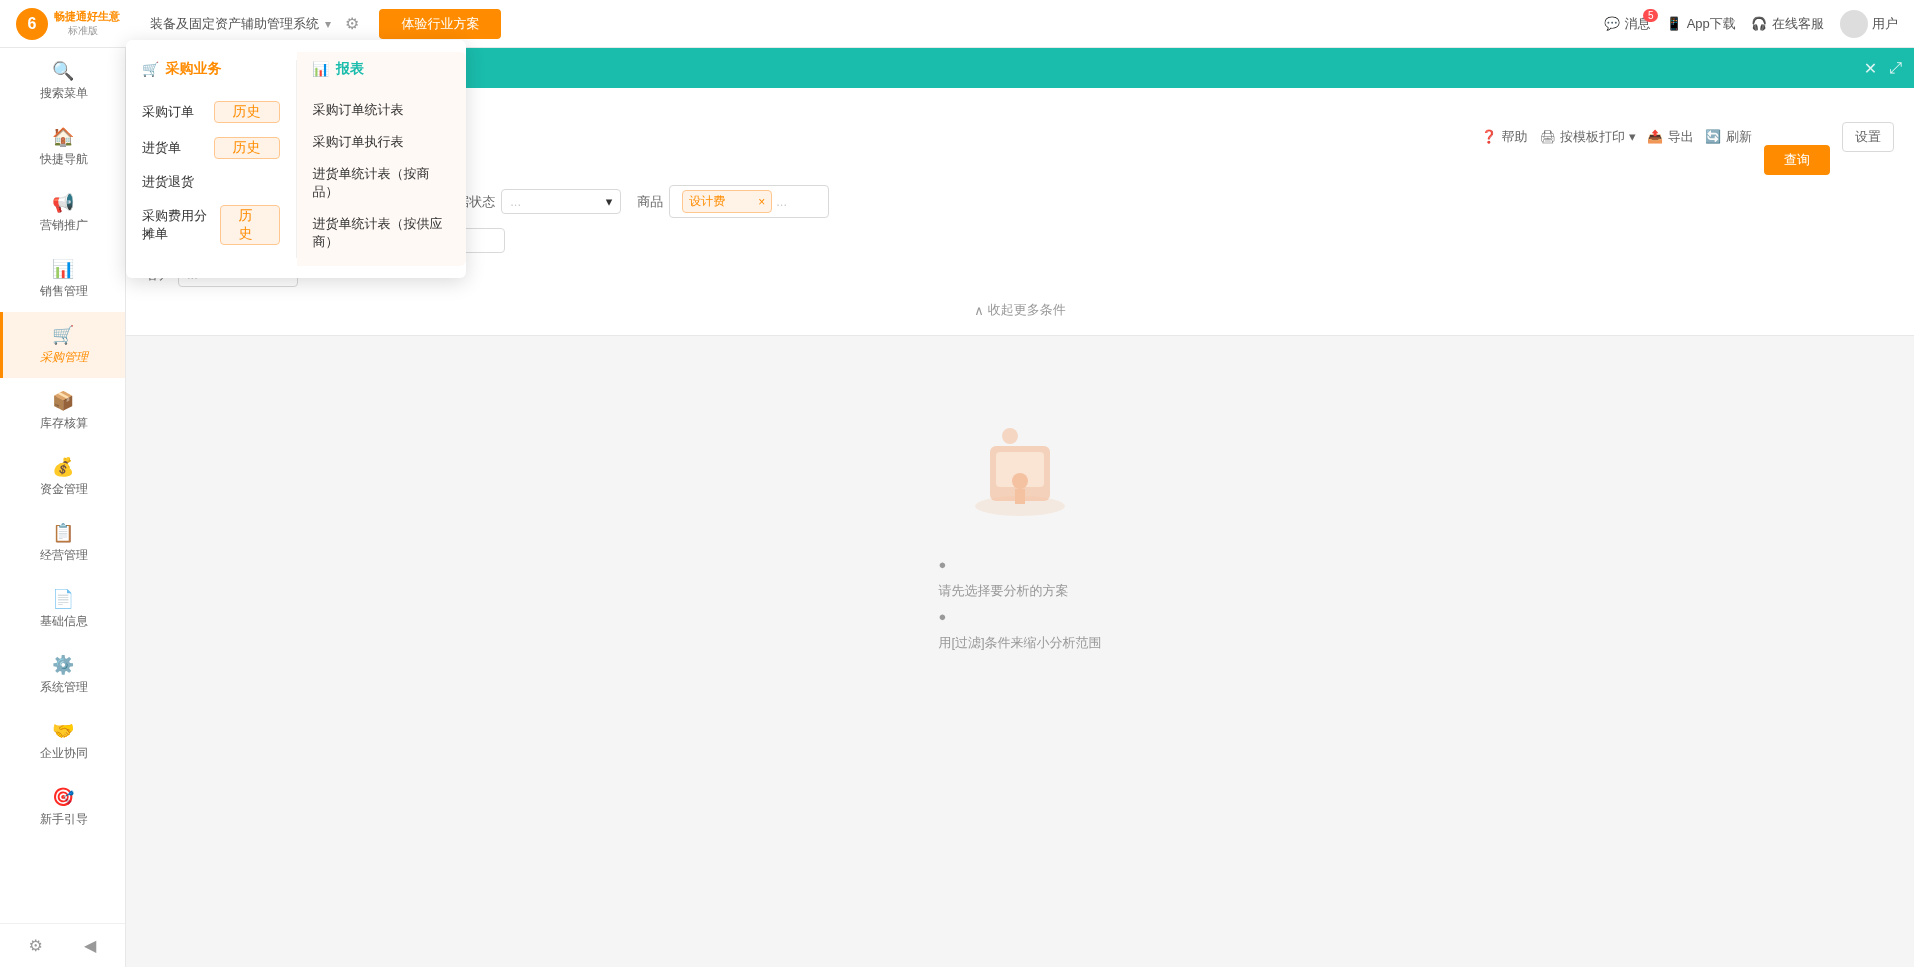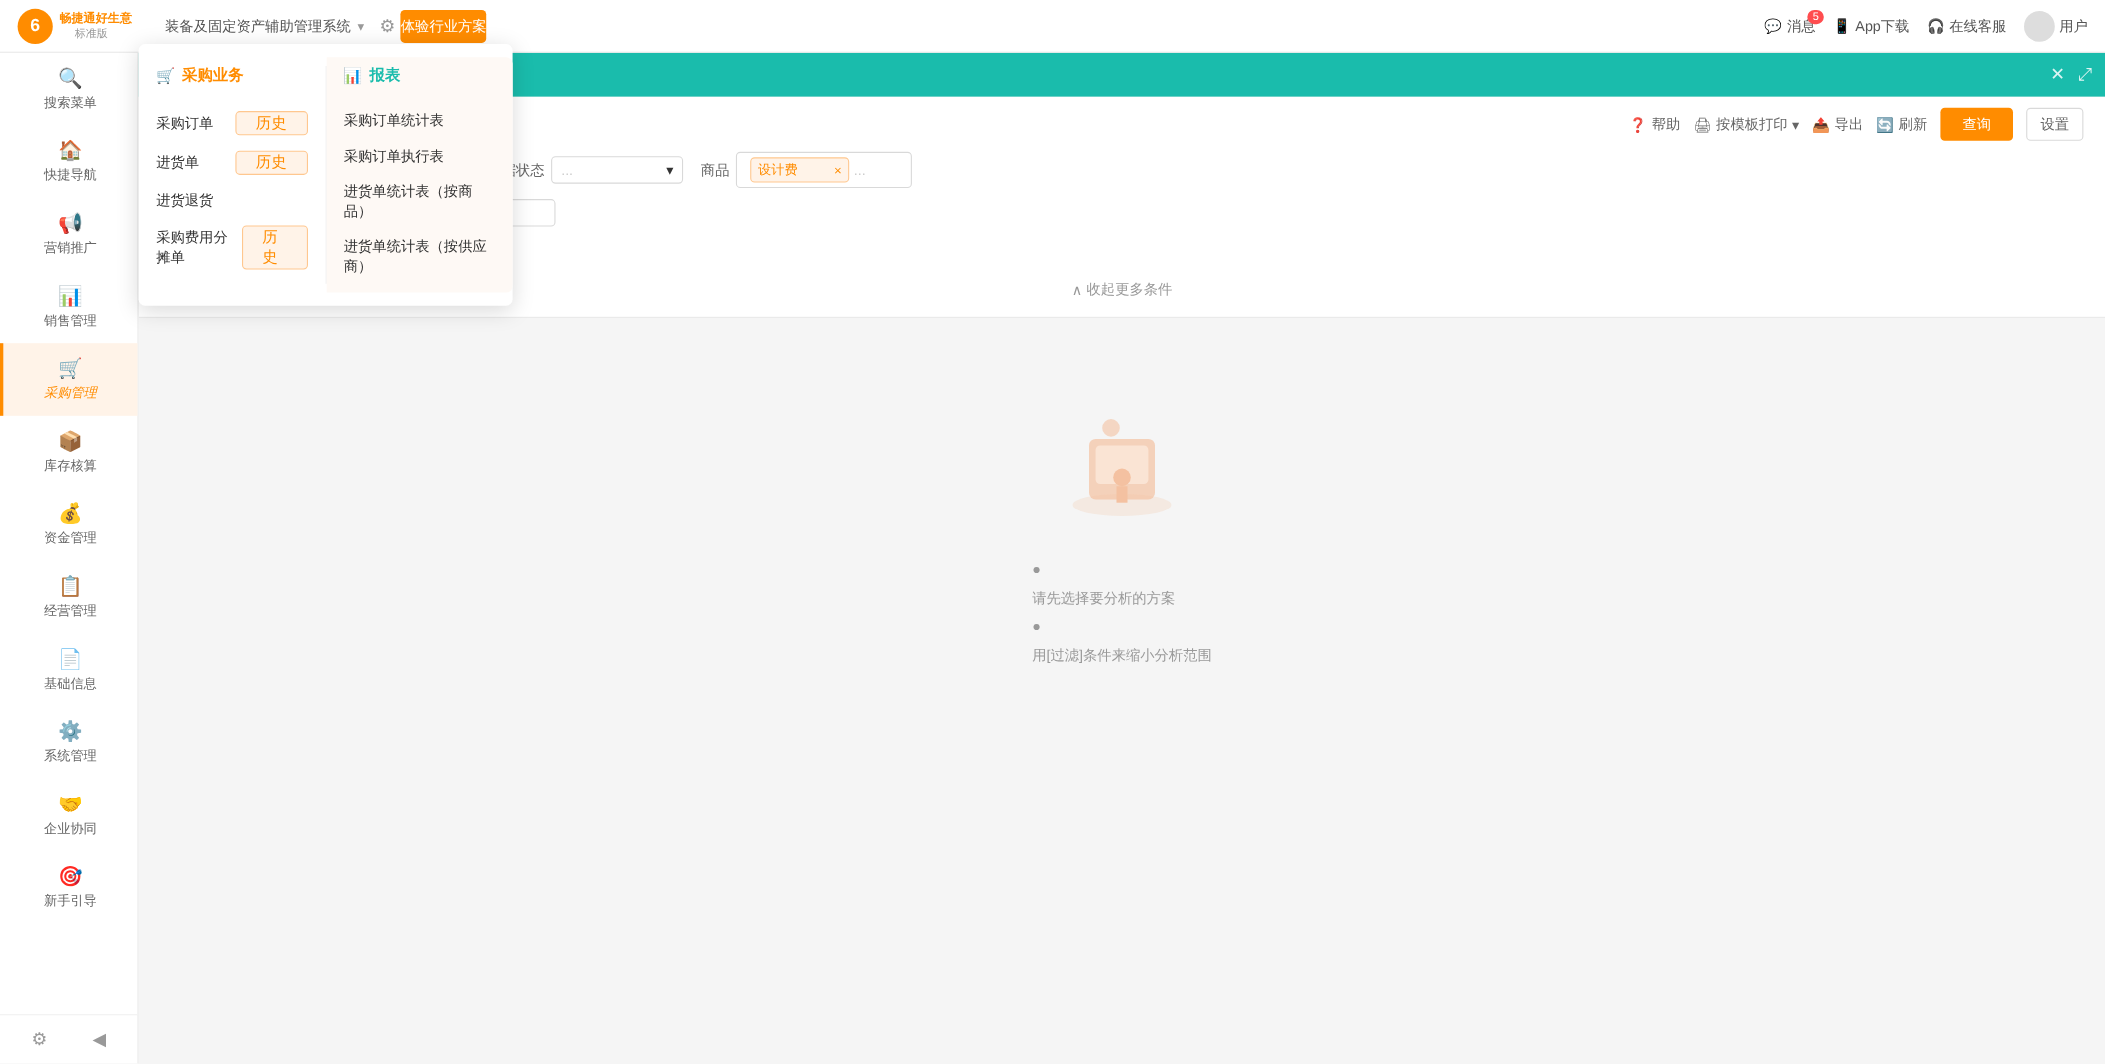--- a/index.html
+++ b/index.html
@@ -14,21 +14,21 @@
     .tab-bar { display: flex; align-items: center; background: #1abcac; height: 40px; flex-shrink: 0; }
     .content-body { flex: 1; background: #f5f5f5; overflow: auto; position: relative; }
 
     
     .logo-area { display: flex; align-items: center; width: 126px; flex-shrink: 0; }
     .logo-icon { width: 32px; height: 32px; background: #ff8c00; border-radius: 50%; display: flex; align-items: center; justify-content: center; color: white; font-size: 16px; font-weight: bold; margin-right: 6px; flex-shrink: 0; }
     .top-nav { display: flex; align-items: center; flex: 1; padding-left: 8px; }
     .top-nav-title { font-size: 13px; color: #555; text-align: right; }
     .top-nav-arrow { margin: 0 6px; color: #999; font-size: 12px; }
     .top-nav-settings { color: #999; font-size: 16px; margin-left: 8px; cursor: pointer; }
-    .industry-btn { background: #ff8c00; color: white; border: none; border-radius: 4px; padding: 6px 0; font-size: 13px; cursor: pointer; margin-left: 5px; }
+    .industry-btn { background: #ff8c00; color: white; border: none; border-radius: 4px; padding: 6px 22px; font-size: 13px; cursor: pointer; margin-left: 20px; }
     .top-right { display: flex; align-items: center; margin-left: auto; gap: 16px; }
     .top-right-item { display: flex; align-items: center; gap: 4px; font-size: 13px; color: #555; cursor: pointer; position: relative; }
     .badge { background: #ff4d4f; color: white; border-radius: 10px; padding: 1px 5px; font-size: 10px; position: absolute; top: -6px; right: -8px; }
     .user-avatar { width: 28px; height: 28px; background: #ddd; border-radius: 50%; }
 
     
     .sidebar-item { display: flex; flex-direction: column; align-items: center; justify-content: center; padding: 12px 0; cursor: pointer; border-left: 3px solid transparent; }
     .sidebar-item.active { background: #fff3e8; border-left-color: #ff8c00; }
     .sidebar-item.active .sidebar-label { color: #ff8c00; font-style: italic; }
     .sidebar-icon { font-size: 18px; color: #999; margin-bottom: 3px; }
@@ -41,21 +41,21 @@
     .tab { display: flex; align-items: center; padding: 0 16px; height: 40px; font-size: 13px; color: rgba(255,255,255,0.85); cursor: pointer; }
     .tab.active { background: #fff; color: #1abcac; border-radius: 4px 4px 0 0; }
     .tab-close { margin-left: 6px; font-size: 12px; color: #999; }
     .tab-actions { margin-left: auto; display: flex; align-items: center; gap: 12px; padding-right: 12px; }
     .tab-action-btn { color: rgba(255,255,255,0.85); font-size: 16px; cursor: pointer; }
 
     
     .content-header { background: #fff; padding: 10px 20px; border-bottom: 1px solid #e8e8e8; }
     .toolbar { display: flex; align-items: center; justify-content: flex-end; gap: 12px; margin-bottom: 10px; }
     .toolbar-btn { display: flex; align-items: center; gap: 4px; font-size: 13px; color: #666; cursor: pointer; background: none; border: none; }
-    .query-btn { background: #ff8c00; color: white; border: none; border-radius: 4px; padding: 6px 20px; font-size: 13px; cursor: pointer; }
+    .query-btn { background: #ff8c00; color: white; border: none; border-radius: 4px; padding: 6px 20px; font-size: 13px; cursor: pointer; margin-top: 47px; }
     .settings-btn { border: 1px solid #d9d9d9; color: #666; background: white; border-radius: 4px; padding: 5px 12px; font-size: 13px; cursor: pointer; }
     .filter-row { display: flex; align-items: center; gap: 16px; margin-bottom: 8px; flex-wrap: wrap; }
     .filter-item { display: flex; align-items: center; gap: 6px; }
     .filter-label { color: #666; font-size: 13px; white-space: nowrap; }
     .filter-input { border: 1px solid #d9d9d9; border-radius: 4px; padding: 4px 8px; font-size: 13px; color: #333; min-width: 120px; }
     .filter-select { display: flex; align-items: center; border: 1px solid #d9d9d9; border-radius: 4px; padding: 4px 8px; font-size: 13px; color: #333; min-width: 120px; cursor: pointer; }
     .tag { display: inline-flex; align-items: center; background: #fff3e8; border: 1px solid #ffc78f; border-radius: 4px; padding: 2px 6px; font-size: 12px; color: #ff8c00; margin-left: 4px; gap: 29px; }
     .tag-close { margin-left: 4px; cursor: pointer; color: #ff8c00; }
     .collapse-btn { display: flex; align-items: center; justify-content: center; padding: 6px; color: #999; font-size: 13px; cursor: pointer; width: 100%; }
 

